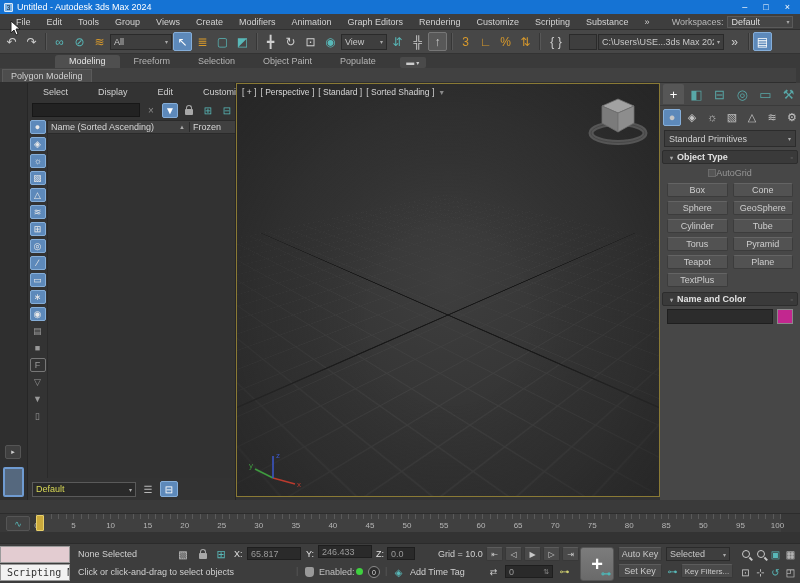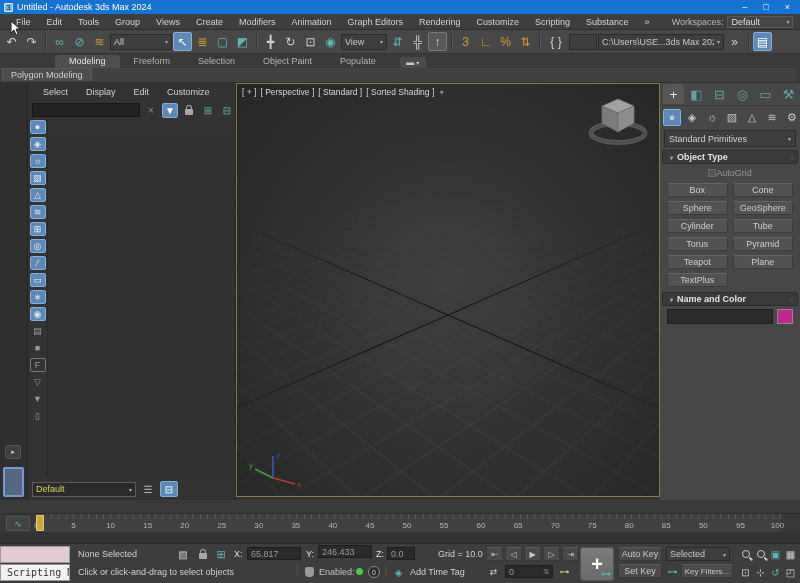--- a/index.html
+++ b/index.html
@@ -30,32 +30,32 @@
   .dd{background:#3e3e3e;border:1px solid #2a2a2a;display:flex;align-items:center;justify-content:space-between;padding:0 3px;height:16px;color:#c8c8c8;flex:none}
   .ar{font-size:6px;color:#aaa;margin-left:3px}
   .teal{color:#58b8b8}
   .orange{color:#d99a2b}
 
   
   .ribbontabs{left:0;top:54px;width:800px;height:14px;background:#3a3a3a;display:flex;align-items:flex-end;padding-left:55px}
   .rtab{padding:1px 14px;color:#b5b5b5;height:13px}
   .rtab.on{background:#4f4f4f;color:#e4e4e4;border-radius:3px 3px 0 0}
   .rflyout{margin-left:10px;width:26px;height:11px;background:#4a4a4a;border-radius:2px;display:flex;align-items:center;justify-content:center;gap:2px;color:#ccc;font-size:6px}
-  .ribbonsub{left:0;top:68px;width:796px;height:15px;background:#414141;border-bottom:1px solid #2e2e2e;display:flex;align-items:flex-start}
+  .ribbonsub{left:0;top:68px;width:796px;height:15px;background:#414141;border-bottom:1px solid #2e2e2e;display:flex;align-items:center}
   .stab{margin-left:2px;padding:1px 8px;background:#4d4d4d;border:1px solid #5a5a5a;border-bottom:none;color:#d0d0d0}
 
   
   .workarea{left:0;top:83px;width:800px;height:417px;background:#333}
   .layoutstrip{left:0;top:0;width:28px;height:417px;background:#2f2f2f;border-right:1px solid #262626}
   .layoutarrow{left:5px;top:362px;width:16px;height:14px;background:#3f3f3f;border:1px solid #555;border-radius:2px;font-size:7px}
   .layouttab{left:3px;top:384px;width:21px;height:30px;background:#55687e;border:2px solid #6f9bd1;border-radius:2px}
 
   
   .sx{left:28px;top:0;width:208px;height:417px;background:#333;border-right:1px solid #262626}
-  .sx-menus{height:17px;display:flex;align-items:center;gap:4px;padding-left:8px}
+  .sx-menus{height:17px;display:flex;align-items:center;gap:16px;padding-left:8px}
   .sx-menus span{padding:0 7px;color:#d0d0d0}
   .sx-search{height:20px;display:flex;align-items:center;gap:3px;padding:0 4px}
   .sx-input{width:108px;height:14px;background:#222;border:1px solid #171717;color:#ccc;font-size:9px;padding:0 2px}
   .sxi{width:16px;height:15px;font-size:10px;border-radius:2px}
   .sx-header{height:14px;background:#404040;border-top:1px solid #2a2a2a;border-bottom:1px solid #2a2a2a;display:flex;align-items:center;position:absolute;left:20px;right:0;top:37px;padding-left:3px;color:#d6d6d6}
   .sx-iconcol{position:absolute;left:0;top:37px;width:20px;bottom:22px;background:#333;border-right:1px solid #2a2a2a;display:flex;flex-direction:column;align-items:center;padding-top:0}
   .sxt{width:16px;height:14px;margin-bottom:3px;font-size:9px;border-radius:2px;color:#e8e8e8}
   .sxt.on{background:#5d89ba;border:1px solid #85aed9}
   .sxt.off{color:#9a9a9a;border:1px solid transparent}
   .sx-list{position:absolute;left:20px;right:0;top:52px;bottom:22px;background:#323232}
@@ -238,20 +238,25 @@
       </div>
       <div class="sx-search">
         <input class="sx-input" value="" style="">
         <span class="ic sxi" style="color:#8a8a8a">×</span>
         <span class="ic sxi active-blue">▼</span>
         <span class="ic sxi">
             <span class="lockic"></span>
           </span>
         <span class="ic sxi teal">⊞</span>
         <span class="ic sxi teal">⊟</span>
+      </div>
+      <div class="sx-header">
+        <span>Name (Sorted Ascending)</span>
+        <span style="margin-left:auto;font-size:6px;color:#aaa">▲</span>
+        <span style="width:46px;border-left:1px solid #2a2a2a;margin-left:4px;padding-left:3px">Frozen</span>
       </div>
       <div class="sx-iconcol">
         <span class="ic sxt on">●</span>
         <span class="ic sxt on">◈</span>
         <span class="ic sxt on">☼</span>
         <span class="ic sxt on">▧</span>
         <span class="ic sxt on">△</span>
         <span class="ic sxt on">≋</span>
         <span class="ic sxt on">⊞</span>
         <span class="ic sxt on">◎</span>

